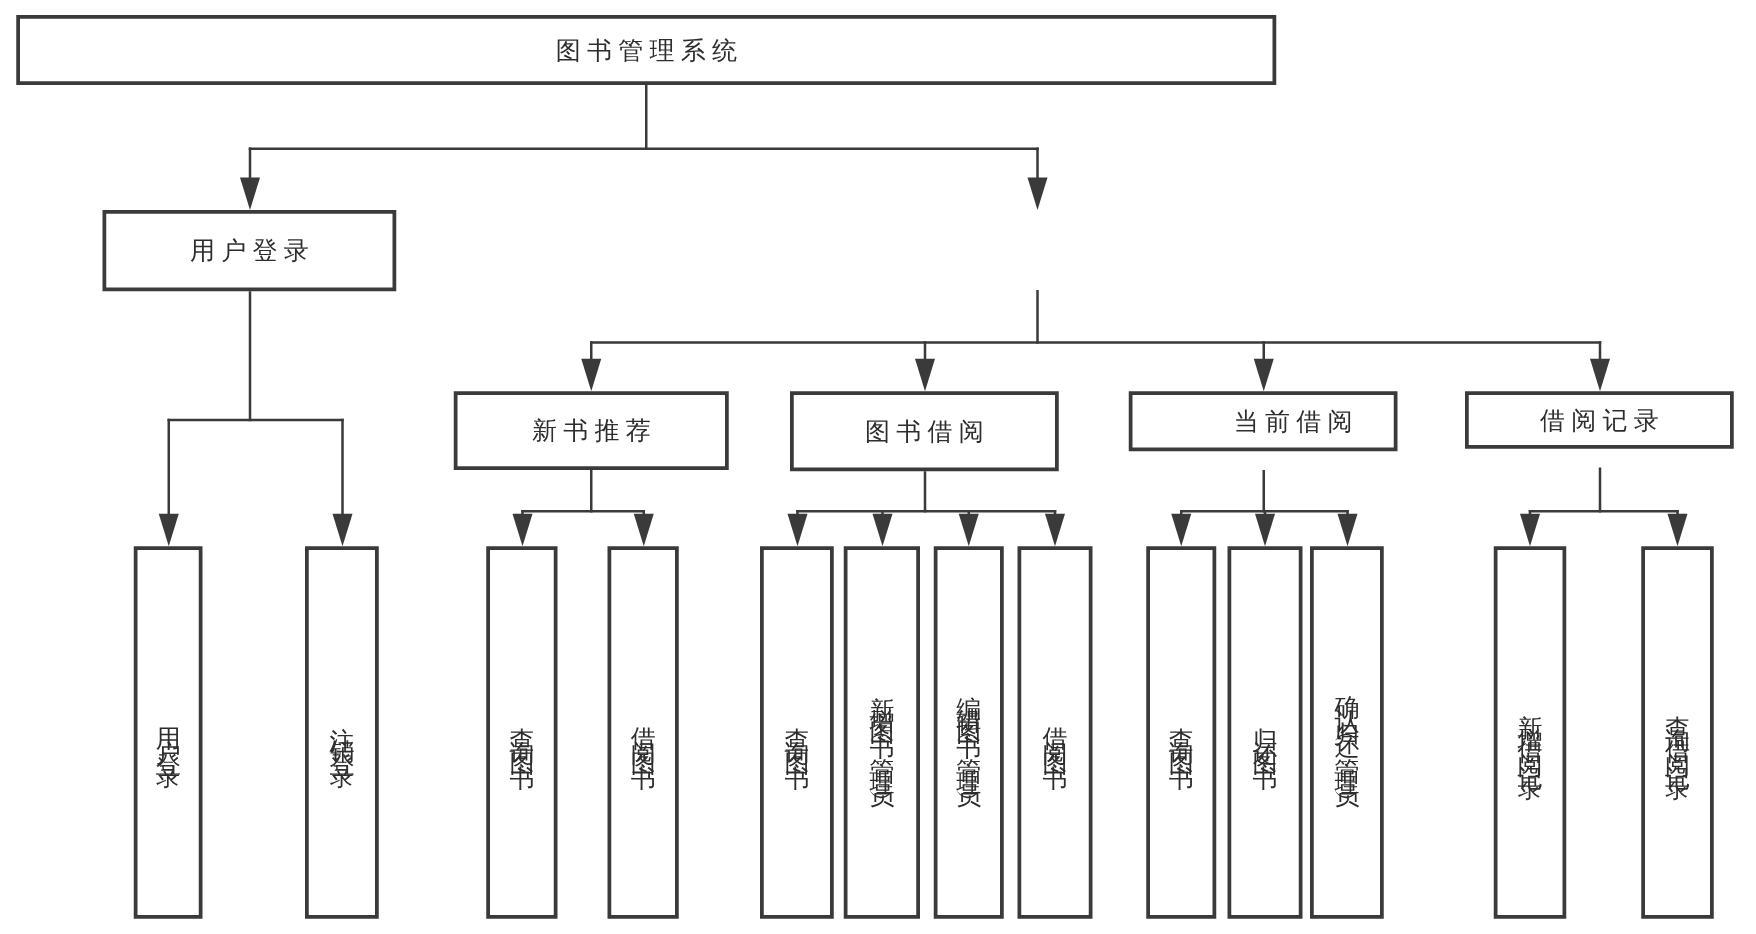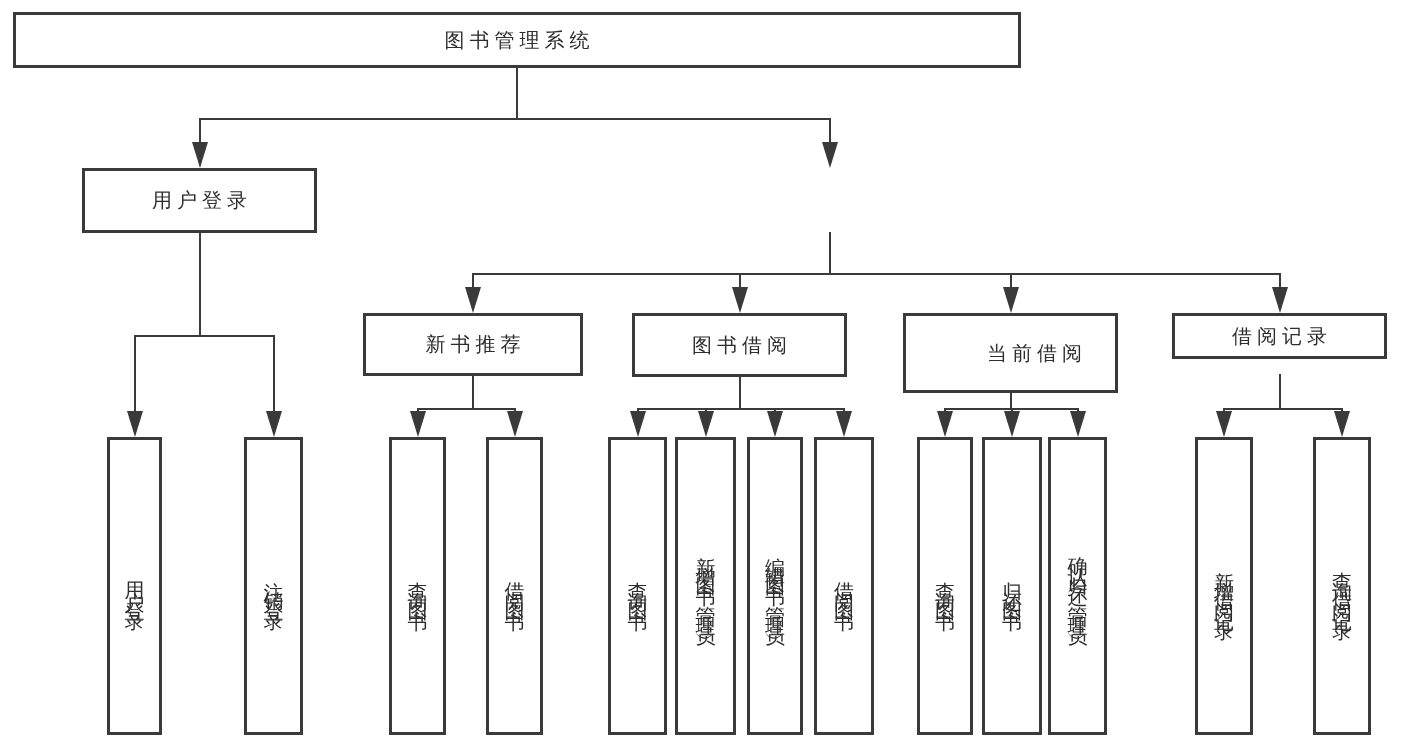--- a/index.html
+++ b/index.html
@@ -53,21 +53,21 @@
     </div>
     <div class="box h" style="left: 82px; top: 168px; width: 235px; height: 65px;">
       <span>用户登录</span>
     </div>
     <div class="box h" style="left: 363px; top: 313px; width: 220px; height: 63px;">
       <span>新书推荐</span>
     </div>
     <div class="box h" style="left: 632px; top: 313px; width: 215px; height: 64px;">
       <span>图书借阅</span>
     </div>
-    <div class="box h" style="left: 903px; top: 313px; width: 215px; height: 80px; padding-left: 48px;">
+    <div class="box h" style="left: 903px; top: 313px; width: 215px; height: 48px; padding-left: 48px;">
       <span>当前借阅</span>
     </div>
     <div class="box h" style="left: 1172px; top: 313px; width: 215px; height: 46px;">
       <span>借阅记录</span>
     </div>
     <div class="box v" style="left: 107px; top: 437px; width: 55px; height: 298px;">
       <span>用户登录</span>
     </div>
     <div class="box v" style="left: 244px; top: 437px; width: 59px; height: 298px;">
       <span>注销登录</span>

